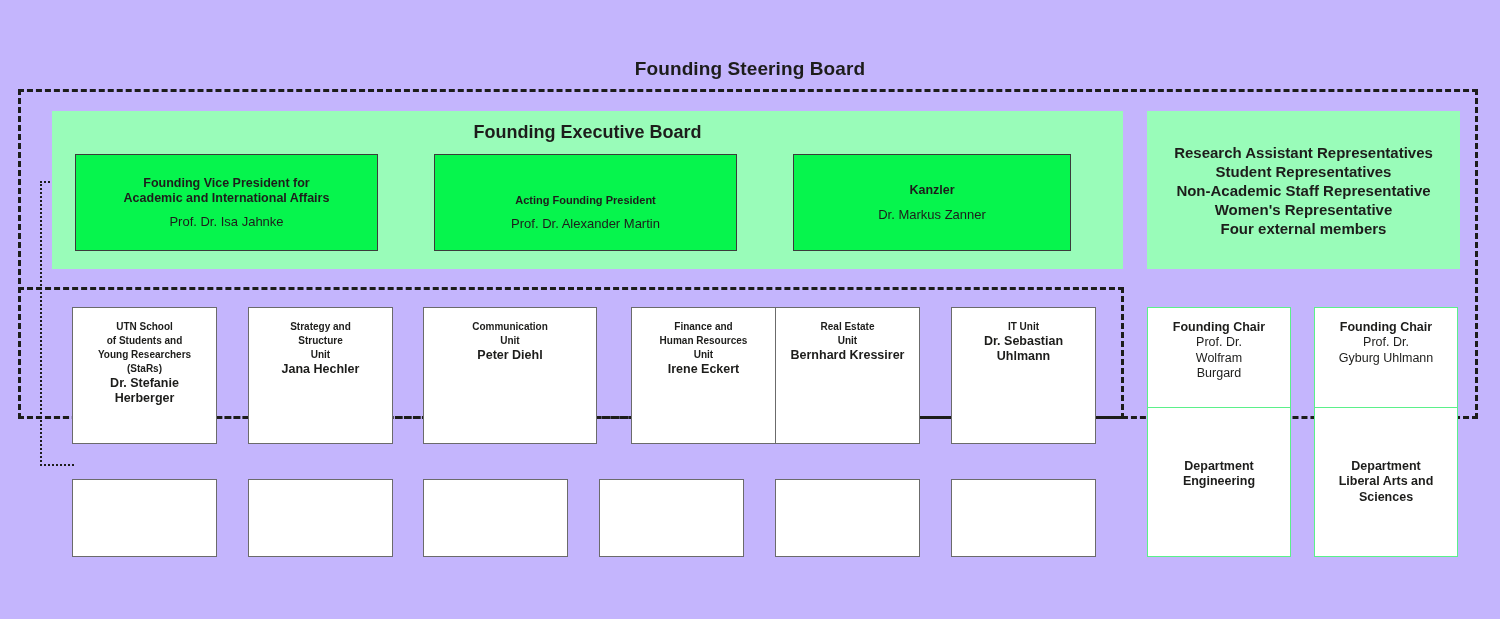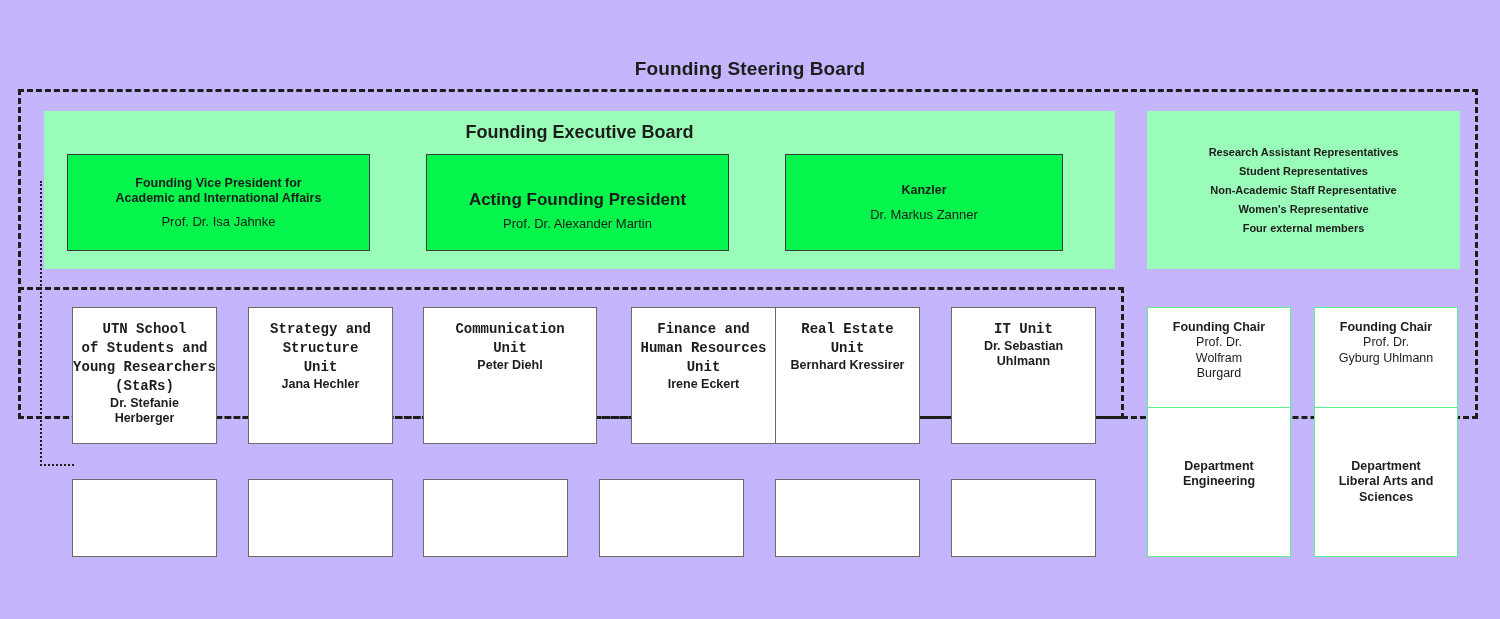--- a/index.html
+++ b/index.html
@@ -68,21 +68,21 @@
     height: 285px;
     border-top: 2px dotted #1d1d1b;
     border-left: 2px dotted #1d1d1b;
     border-bottom: 2px dotted #1d1d1b;
     border-right: 0;
   }
 
   
   #exec-panel {
     position: absolute;
-    left: 44px;
+    left: 52px;
     top: 111px;
     width: 1071px;
     height: 158px;
     background: #99fcb9;
   }
   .exec-title {
     position: absolute;
     left: 0;
     top: 11px;
     width: 100%;
@@ -109,21 +109,21 @@
   #exec-box-research  { left: 382px; width: 303px; }
   #exec-box-kanzler   { left: 741px; width: 278px; }
 
   .exec-role {
     font-size: 12.5px;
     font-weight: bold;
     line-height: 14.5px;
     white-space: pre-line;
   }
   .exec-role2 {
-    font-size: 17px;
+    font-size: 11px;
     font-weight: bold;
     line-height: 14.5px;
     margin-top: 19px;
   }
   .exec-person {
     font-size: 13px;
     font-weight: normal;
     line-height: 15px;
     margin-top: 9px;
   }
@@ -136,42 +136,41 @@
     width: 313px;
     height: 158px;
     background: #99fcb9;
     display: flex;
     flex-direction: column;
     align-items: center;
     justify-content: center;
     text-align: center;
   }
   .rep-line {
-    font-size: 11px;
+    font-size: 15px;
     font-weight: bold;
     line-height: 19px;
   }
 
   
   .unit-box {
     position: absolute;
     top: 307px;
     height: 137px;
     background: #ffffff;
     border: 1px solid #6b6b6b;
     box-sizing: border-box;
     text-align: center;
     padding-top: 12px;
   }
   .unit-name {
-    font-size: 14px;
-    font-weight: bold;
-    line-height: 19px;
-    white-space: pre-line;
-    font-family: Liberation Mono, monospace;
+    font-size: 10px;
+    font-weight: bold;
+    line-height: 14px;
+    white-space: pre-line;
   }
   .unit-person {
     font-size: 12.5px;
     font-weight: bold;
     line-height: 15.4px;
     white-space: pre-line;
   }
 
   
   .unit-tail {

